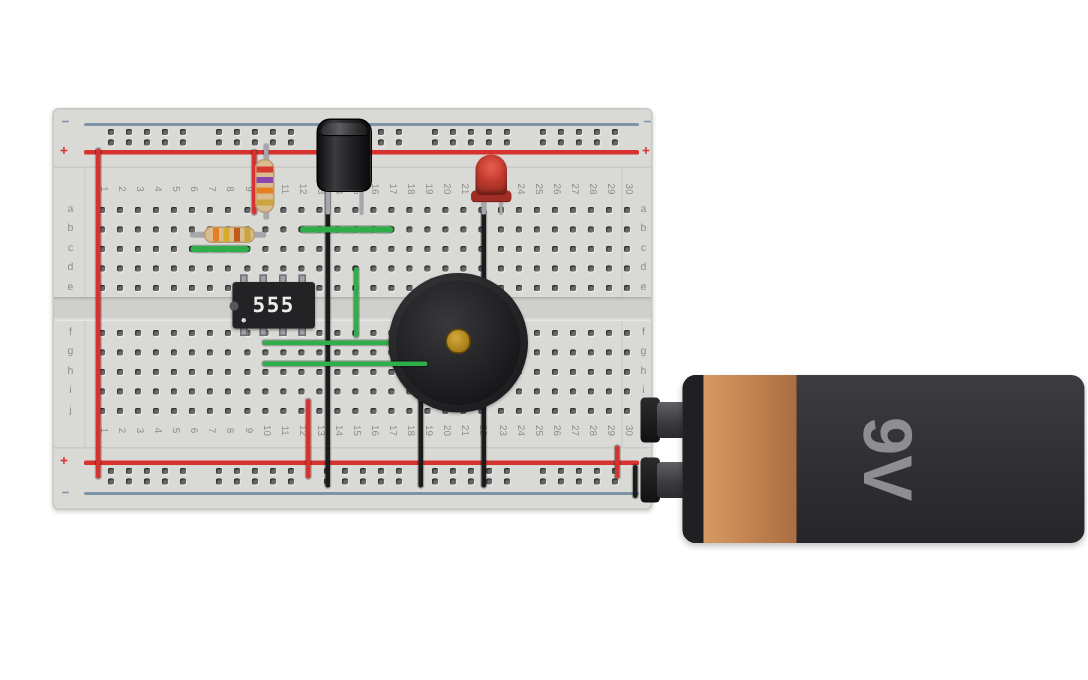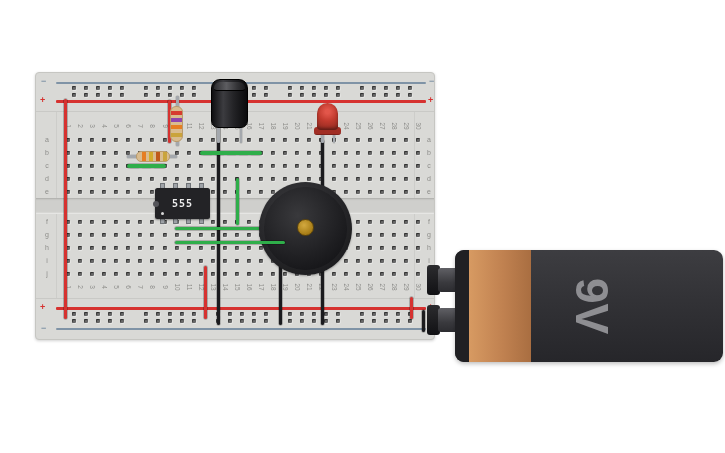--- a/index.html
+++ b/index.html
@@ -50,21 +50,21 @@
             background:linear-gradient(90deg,#0e0e10,#3c3c40 32%,#232326 62%,#0a0a0c);}
   .cap-top{position:absolute;left:2px;top:2px;width:31px;height:9px;border-radius:7px 7px 3px 3px;
            background:linear-gradient(90deg,#2c2c2f,#5d5d61 40%,#333336 75%,#1c1c1f);
            border-bottom:1px solid #000;}
 
   
   .ic-pin{position:absolute;width:5px;height:7px;background:#9fa3a8;border:0.5px solid #6f7377;z-index:3;}
   .ic-body{position:absolute;left:155px;top:188px;width:55px;height:31px;background:#232326;
            border-radius:2.5px;z-index:3;box-shadow:0 1px 2px rgba(0,0,0,0.4);}
   .ic-label{width:100%;height:100%;display:flex;align-items:center;justify-content:center;
-            color:#ececec;font-size:10px;font-weight:bold;letter-spacing:1px;
+            color:#ececec;font-size:14px;font-weight:bold;letter-spacing:1px;
             font-family:"DejaVu Sans Mono",monospace;}
   .ic-notch{position:absolute;left:152.5px;top:200.5px;width:6px;height:6px;border-radius:50%;
             background:#55555a;z-index:3;}
   .ic-dot{position:absolute;left:161px;top:212px;width:3px;height:3px;border-radius:50%;
           background:#d8d8d8;z-index:3;}
 
   
   .led-dome{position:absolute;left:317px;top:103px;width:21px;height:27px;z-index:3;
             border-radius:11px 11px 4px 4px;
             background:radial-gradient(circle at 50% 32%,#e2564a 10%,#c13a2e 45%,#962c22 85%);

